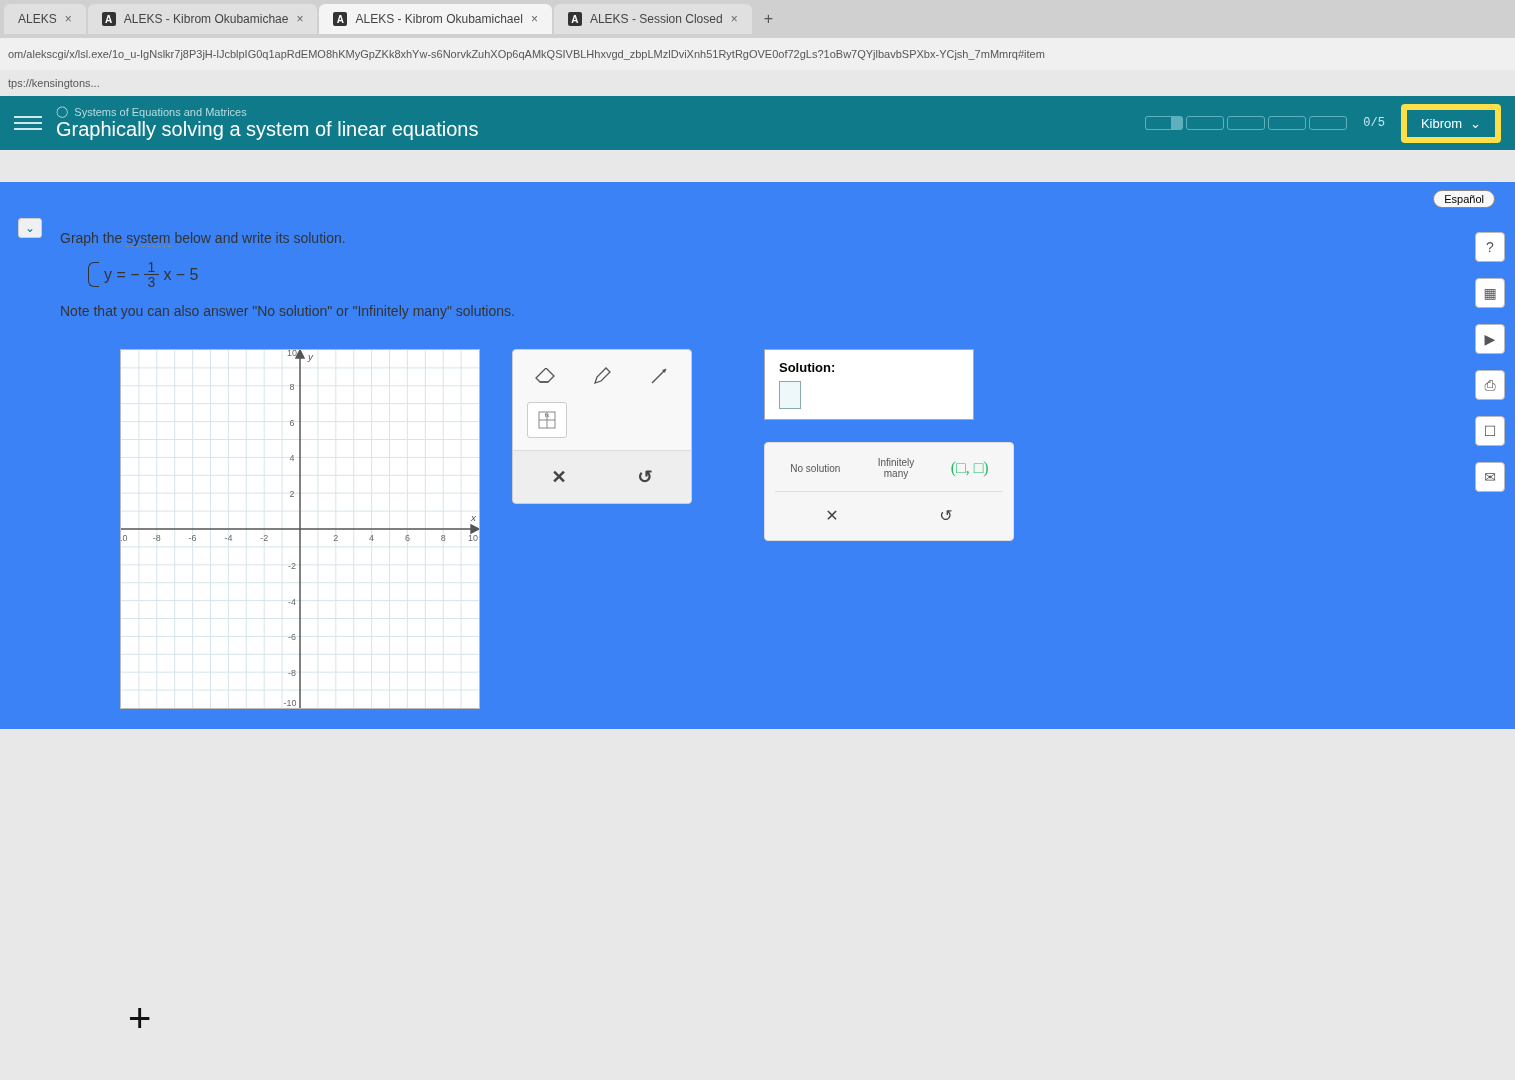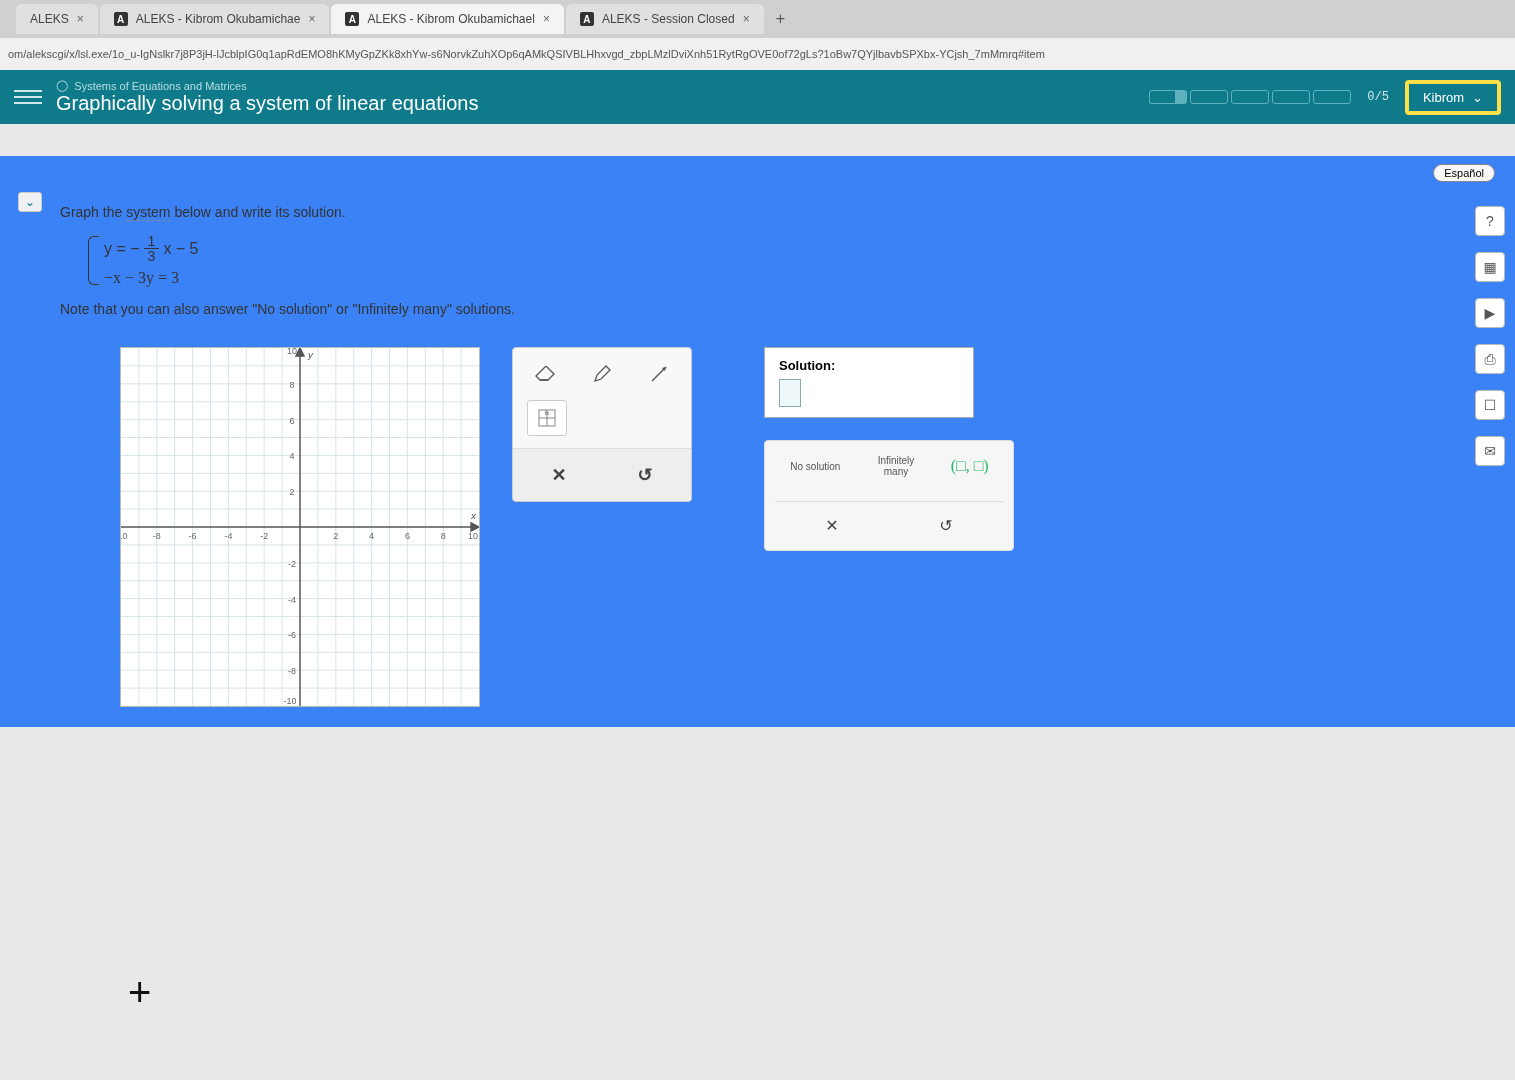--- a/index.html
+++ b/index.html
@@ -1,40 +1,40 @@
 <!DOCTYPE html>
 <html><head>
 <meta charset="utf-8">
 <style>
 * { margin: 0; padding: 0; box-sizing: border-box; font-family: Arial, Helvetica, sans-serif; }
 body { background: #e8e8e8; width: 1515px; height: 1080px; overflow: hidden; }
 
 .browser-chrome { background: #ddd; }
-.tab-bar { display: flex; align-items: center; height: 38px; background: #d0d0d0; padding-left: 16px; }
+.tab-bar { display: flex; align-items: center; height: 38px; background: #d0d0d0; padding-left: 4px; }
 .tab { display: flex; align-items: center; padding: 8px 14px; background: #e0e0e0; margin-right: 2px; border-radius: 6px 6px 0 0; font-size: 12px; color: #444; gap: 8px; }
 .tab.active { background: #f4f4f4; }
 .tab .favicon { width: 14px; height: 14px; background: #333; display: inline-flex; align-items: center; justify-content: center; color: #fff; font-size: 10px; font-weight: bold; border-radius: 2px; }
 .tab .close-x { font-size: 12px; color: #666; cursor: pointer; }
 .newtab { padding: 0 10px; font-size: 16px; color: #555; }
 .url-bar { height: 32px; background: #f0f0f0; display: flex; align-items: center; padding: 0 8px; }
 .url-text { font-size: 11px; color: #555; white-space: nowrap; overflow: hidden; }
 .bookmark-bar { height: 26px; background: #e8e8e8; display: flex; align-items: center; padding: 0 8px; font-size: 11px; color: #555; }
 
 .app-header { background: #0e7a8a; color: #fff; height: 54px; display: flex; align-items: center; padding: 0 14px; position: relative; }
 .menu-icon { width: 28px; height: 28px; display: flex; flex-direction: column; justify-content: center; gap: 4px; margin-right: 14px; }
 .menu-icon span { display: block; height: 2px; background: #cfe8ec; }
 .header-titles { display: flex; flex-direction: column; }
 .header-sub { font-size: 11px; color: #b8dde3; display: flex; align-items: center; gap: 6px; }
 .header-main { font-size: 20px; font-weight: 500; }
 .header-right { position: absolute; right: 14px; display: flex; align-items: center; gap: 16px; }
 .progress-boxes { display: flex; gap: 3px; }
 .progress-boxes .pb { width: 38px; height: 14px; border: 1px solid #5fb0bd; border-radius: 3px; }
 .progress-boxes .pb.filled { border-right: 12px solid #5fb0bd; }
 .score { font-size: 12px; color: #cfe8ec; font-family: Liberation Mono, monospace; }
-.user-btn { border: 4px solid #fde047; border-radius: 4px; padding: 6px 14px; font-size: 13px; display: flex; align-items: center; gap: 8px; color: #fff; }
+.user-btn { border: 6px solid #fde047; border-radius: 4px; padding: 6px 14px; font-size: 13px; display: flex; align-items: center; gap: 8px; color: #fff; }
 
 .content { background: #3b82f6; padding: 0 0 0 0; position: relative; }
 .lang-pill { position: absolute; top: 8px; right: 20px; border: 1px solid #888; border-radius: 12px; padding: 2px 10px; font-size: 11px; background: #f8f8f8; }
 .expand-arrow { position: absolute; top: 36px; left: 18px; width: 24px; height: 20px; background: #eef0f1; border: 1px solid #ccc; border-radius: 3px; display: flex; align-items: center; justify-content: center; color: #0e7a8a; font-size: 12px; }
 
 .problem { padding: 48px 40px 20px 60px; color: #333; font-size: 14px; margin-top: 32px; }
 .problem .dashed { border-bottom: 1px dashed #888; }
 .equations { margin: 14px 0 14px 28px; position: relative; padding-left: 16px; }
 .equations::before { content: ""; position: absolute; left: 0; top: 2px; bottom: 2px; width: 10px; border-left: 1px solid #333; border-top: 1px solid #333; border-bottom: 1px solid #333; border-top-left-radius: 6px; border-bottom-left-radius: 6px; }
 .eq-row { font-family: "Times New Roman", serif; font-size: 16px; margin: 6px 0; display:flex; align-items:center; }
@@ -52,21 +52,21 @@
 .tool-btn.plain { border: none; background: transparent; }
 .tool-row.footer { border-top: 1px solid #ddd; padding-top: 8px; background: #eee; margin: 4px -8px -8px -8px; padding: 8px; border-radius: 0 0 4px 4px; justify-content: space-around;}
 .tool-btn.big { font-size: 18px; font-weight: bold; }
 
 .solution-panel { display: flex; gap: 22px; align-items: flex-start; margin-left: 40px; flex-direction: column; }
 .sol-box { border: 1px solid #aaa; background: #fff; padding: 10px 14px; width: 210px; }
 .sol-box .lbl { font-size: 13px; font-weight: 600; margin-bottom: 6px; }
 .sol-box .slot { width: 22px; height: 28px; border: 1px solid #8aa; background: #eef8fb; }
 
 .answer-opts { background: #f6f6f6; border: 1px solid #ddd; border-radius: 4px; padding: 10px; width: 250px; }
-.answer-opts .opt-row { display: flex; justify-content: space-around; align-items: center; margin-bottom: 20px; }
+.answer-opts .opt-row { display: flex; justify-content: space-around; align-items: center; margin-bottom: 8px; }
 .opt { font-size: 10px; color: #555; text-align: center; line-height: 1.1; padding: 4px; }
 .opt.pair { font-family: "Times New Roman", serif; font-size: 16px; color: #2b6; }
 .answer-opts .ctrl-row { display: flex; justify-content: space-around; border-top: 1px solid #ddd; padding-top: 8px;}
 .ctrl-btn { width: 40px; height: 30px; display: flex; align-items: center; justify-content: center; font-size: 16px; color: #444; }
 
 .right-rail { position: absolute; right: 10px; top: 50px; display: flex; flex-direction: column; gap: 16px; }
 .rail-btn { width: 30px; height: 30px; border: 1px solid #bbb; border-radius: 4px; background: #fff; display: flex; align-items: center; justify-content: center; font-size: 14px; color: #555; }
 
 .cursor-plus { position: absolute; left: 128px; top: 814px; font-size: 40px; color: #111; font-weight: 300; pointer-events: none; }
 </style>
@@ -91,20 +91,23 @@
     </div>
     <div class="tab">
       <span class="favicon">A</span>
       <span>ALEKS - Session Closed</span>
       <span class="close-x">×</span>
     </div>
     <div class="newtab">+</div>
   </div>
   <div class="url-bar">
     <span class="url-text">om/alekscgi/x/lsl.exe/1o_u-IgNslkr7j8P3jH-lJcblpIG0q1apRdEMO8hKMyGpZKk8xhYw-s6NorvkZuhXOp6qAMkQSIVBLHhxvgd_zbpLMzlDviXnh51RytRgOVE0of72gLs?1oBw7QYjlbavbSPXbx-YCjsh_7mMmrq#item</span>
+  </div>
+  <div class="bookmark-bar">
+    <span>tps://kensingtons...</span>
   </div>
 </div>
 
 <div class="app-header">
   <div class="menu-icon">
       <span></span>
       <span></span>
       <span></span>
     </div>
   <div class="header-titles">
@@ -140,21 +143,20 @@
     </div>
     <div class="equations">
       <div class="eq-row">
         <span>y = −</span>
         <span class="frac">
             <span class="num">1</span>
             <span class="den">3</span>
           </span>
         <span>x − 5</span>
       </div>
-      <div class="eq-row">−x − 3y = 3</div>
     </div>
     <div>Note that you can also answer "No solution" or "Infinitely many" solutions.</div>
   </div>
 
   <div class="work-area">
 
     <div class="graph-box">
       <svg viewBox="0 0 360 360">
         <g stroke="#d6e4ea" stroke-width="1">
           <line x1="18" y1="0" x2="18" y2="360"></line>

